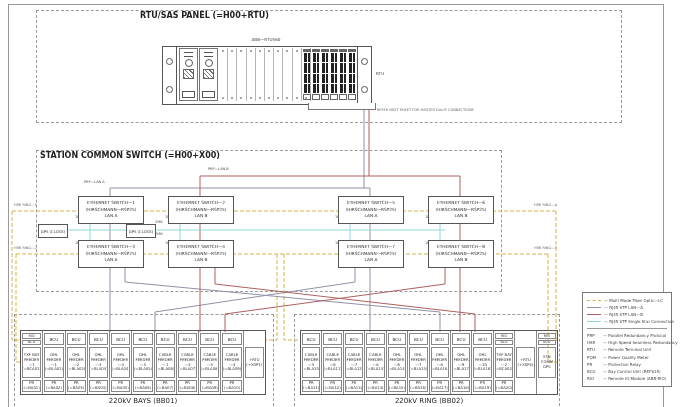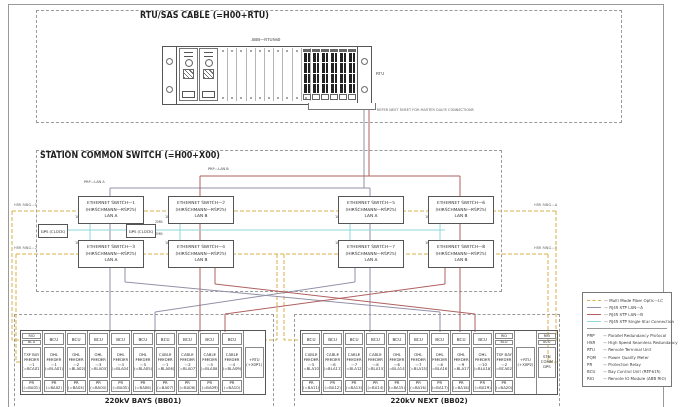--- a/index.html
+++ b/index.html
@@ -1,20 +1,20 @@
 <!DOCTYPE html>
 <html style="--lanA: #9191a8; --lanB: #b06060; --fib: #d9b14c; --star: #8fd8dc;"><head>
 <meta charset="utf-8">
 <style>
   html,body{margin:0;padding:0;background:#fff;}
   .page{position:relative;width:680px;height:407px;background:#fff;overflow:hidden;
         font-family:"DejaVu Sans", sans-serif;color:#333;}
   .lbl{position:absolute;white-space:nowrap;color:#444;}
   .t8{font-size:8px;font-weight:bold;color:#222;}
-  .t7{font-size:7px;font-weight:bold;color:#222;}
+  .t7{font-size:7px;font-weight:normal;color:#222;}
   .t4{font-size:4.2px;}
   .t35{font-size:3.5px;}
   .dashbox{position:absolute;border:1px dashed #9a9a9a;z-index:1;}
   .bl{position:absolute;background:#999;z-index:0;}
   svg.wires{position:absolute;left:0;top:0;z-index:3;}
   svg.wires path{fill:none;stroke-width:1;}
   .lnA{stroke:var(--lanA);}
   .lnB{stroke:var(--lanB);}
   .fib{stroke:var(--fib);stroke-dasharray:4 2;}
   .star{stroke:var(--star);}
@@ -77,21 +77,21 @@
 
   <div class="bl" style="left:8px;top:4px;width:1px;height:403px;"></div>
   <div class="bl" style="left:8px;top:4px;width:656px;height:1px;"></div>
   <div class="bl" style="left:663px;top:4px;width:1px;height:403px;"></div>
 
   <div class="dashbox" style="left:36px;top:10px;width:584px;height:111px;"></div>
   <div class="dashbox" style="left:36px;top:150px;width:464px;height:140px;"></div>
   <div class="dashbox" style="left:14px;top:314px;width:258px;height:95px;"></div>
   <div class="dashbox" style="left:294px;top:314px;width:264px;height:95px;"></div>
 
-  <div class="lbl t8" style="left:140px;top:11px;">RTU/SAS CABLE (=H00+RTU)</div>
+  <div class="lbl t8" style="left:140px;top:11px;">RTU/SAS PANEL (=H00+RTU)</div>
   <div class="lbl t4" style="left:162px;top:37px;width:208px;text-align:center;">ABB—RTU560</div>
   <div class="lbl t4" style="left:376px;top:71px;">RTU</div>
   <div class="lbl t35" style="left:374px;top:108px;color:#666;">* REFER NEXT SHEET FOR MASTER DAU'S CONNECTIONS</div>
   <div class="lbl t8" style="left:40px;top:151px;">STATION COMMON SWITCH (=H00+X00)</div>
   <div class="lbl t35" style="left:84px;top:180px;">PRP—LAN A</div>
   <div class="lbl t35" style="left:208px;top:167px;">PRP—LAN B</div>
   <div class="lbl t35" style="left:14px;top:203px;color:#666;">HSR RING—1</div>
   <div class="lbl t35" style="left:14px;top:246px;color:#666;">HSR RING—2</div>
   <div class="lbl t35" style="left:534px;top:203px;color:#666;">HSR RING—4</div>
   <div class="lbl t35" style="left:534px;top:246px;color:#666;">HSR RING—3</div>
@@ -596,14 +596,14 @@
           <div class="cell">RIO</div>
           <div class="cell">BCU</div>
         </div>
         <div class="cell mid">
           <div>STN COMM</div>
           <div>GPS</div>
         </div>
         <div class="spacer-bot"></div>
       </div>
     </div>
-    <div class="baytitle t7" style="left: 300px; top: 397px; width: 258px;">220kV NEXT (BB02)</div>
+    <div class="baytitle t7" style="left: 300px; top: 397px; width: 258px;">220kV RING (BB02)</div>
   </div>
 
 </body></html>

